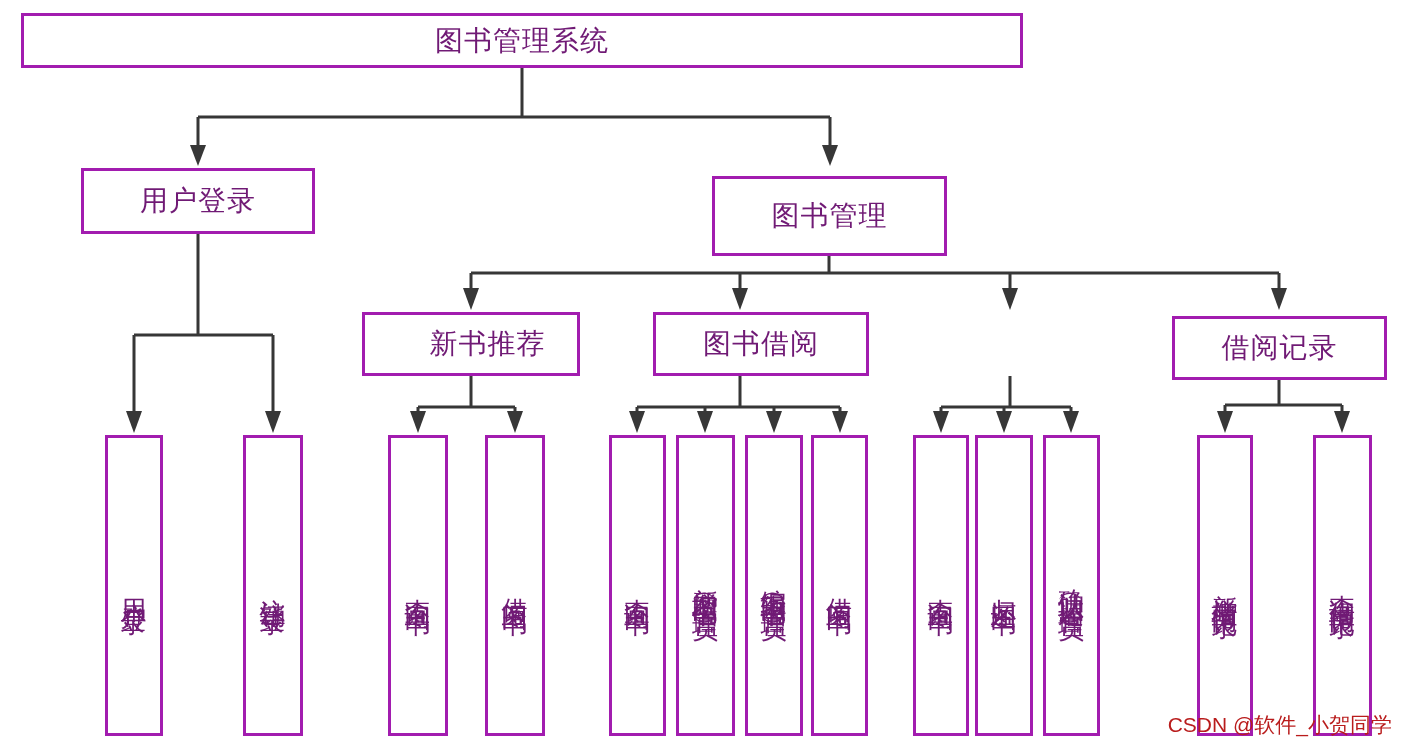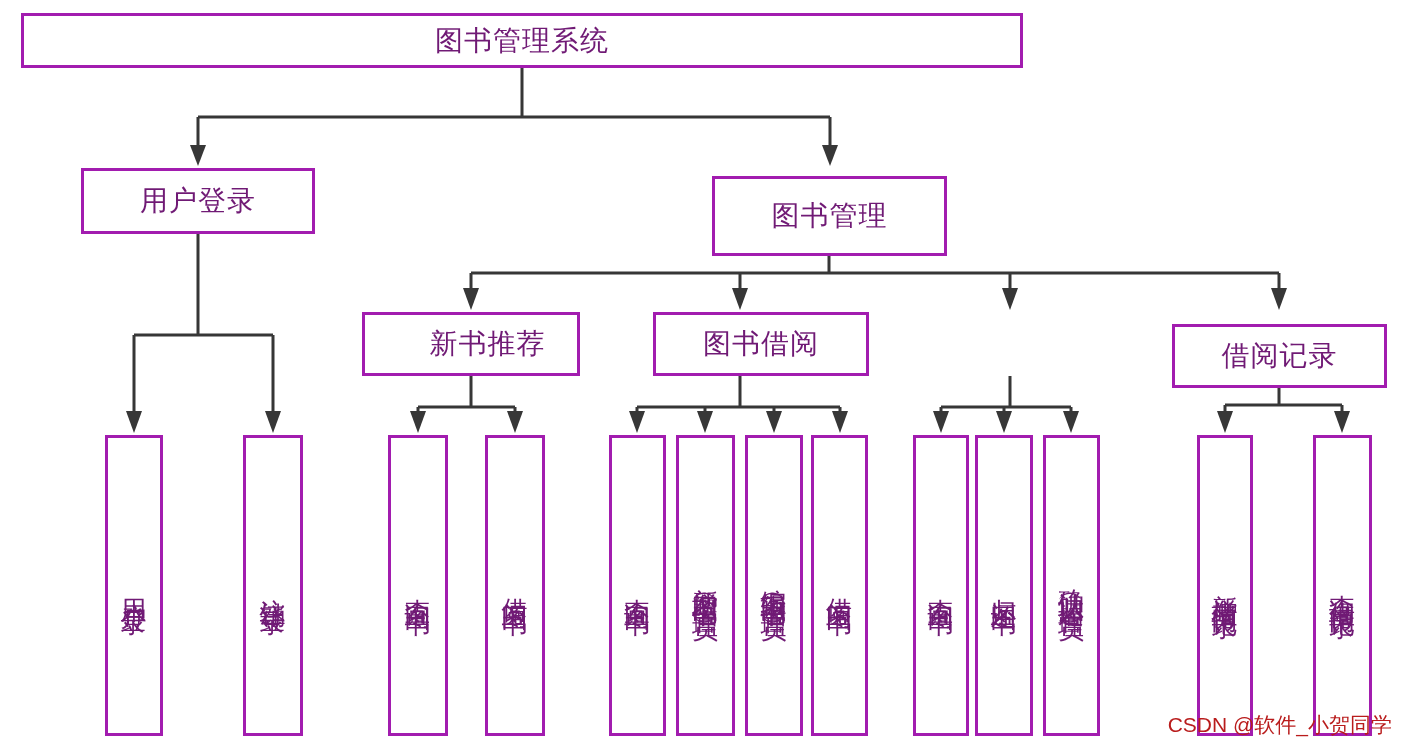--- a/index.html
+++ b/index.html
@@ -26,21 +26,21 @@
     justify-content: center;
     color: #701a75;
   }
   .hnode { font-size: 28px; letter-spacing: 1px; white-space: nowrap; }
   .root-node  { left: 21px;   top: 13px;  width: 1002px; height: 55px; }
   .n-user     { left: 81px;   top: 168px; width: 234px;  height: 66px; }
   .n-bookmgmt { left: 712px;  top: 176px; width: 235px;  height: 80px; }
   .n-newrec   { left: 362px;  top: 312px; width: 218px;  height: 64px; padding-left: 33px; }
   .n-borrow   { left: 632px;  top: 312px; width: 216px;  height: 64px; margin-left: 21px; }
   .n-current  { left: 903px;  top: 312px; width: 215px;  height: 64px; }
-  .n-records  { left: 1172px; top: 324px; width: 215px;  height: 64px; }
+  .n-records  { left: 1172px; top: 316px; width: 215px;  height: 64px; }
 
   .vnode { top: 435px; height: 301px; }
   .vtext {
     writing-mode: vertical-rl;
     text-orientation: mixed;
     font-size: 26px;
     line-height: 1;
     letter-spacing: 4px;
     white-space: nowrap;
   }

